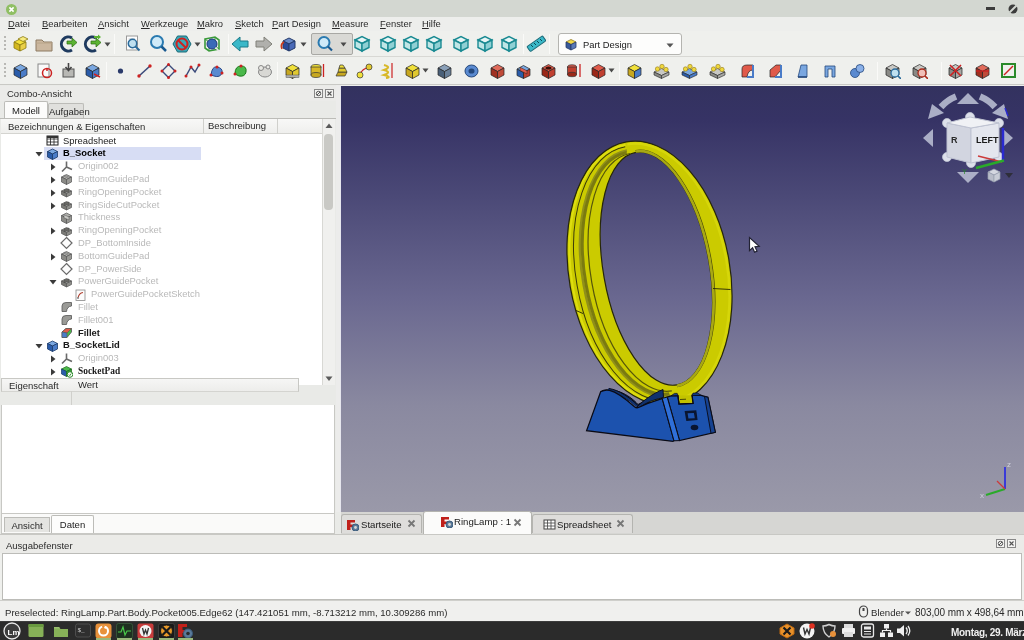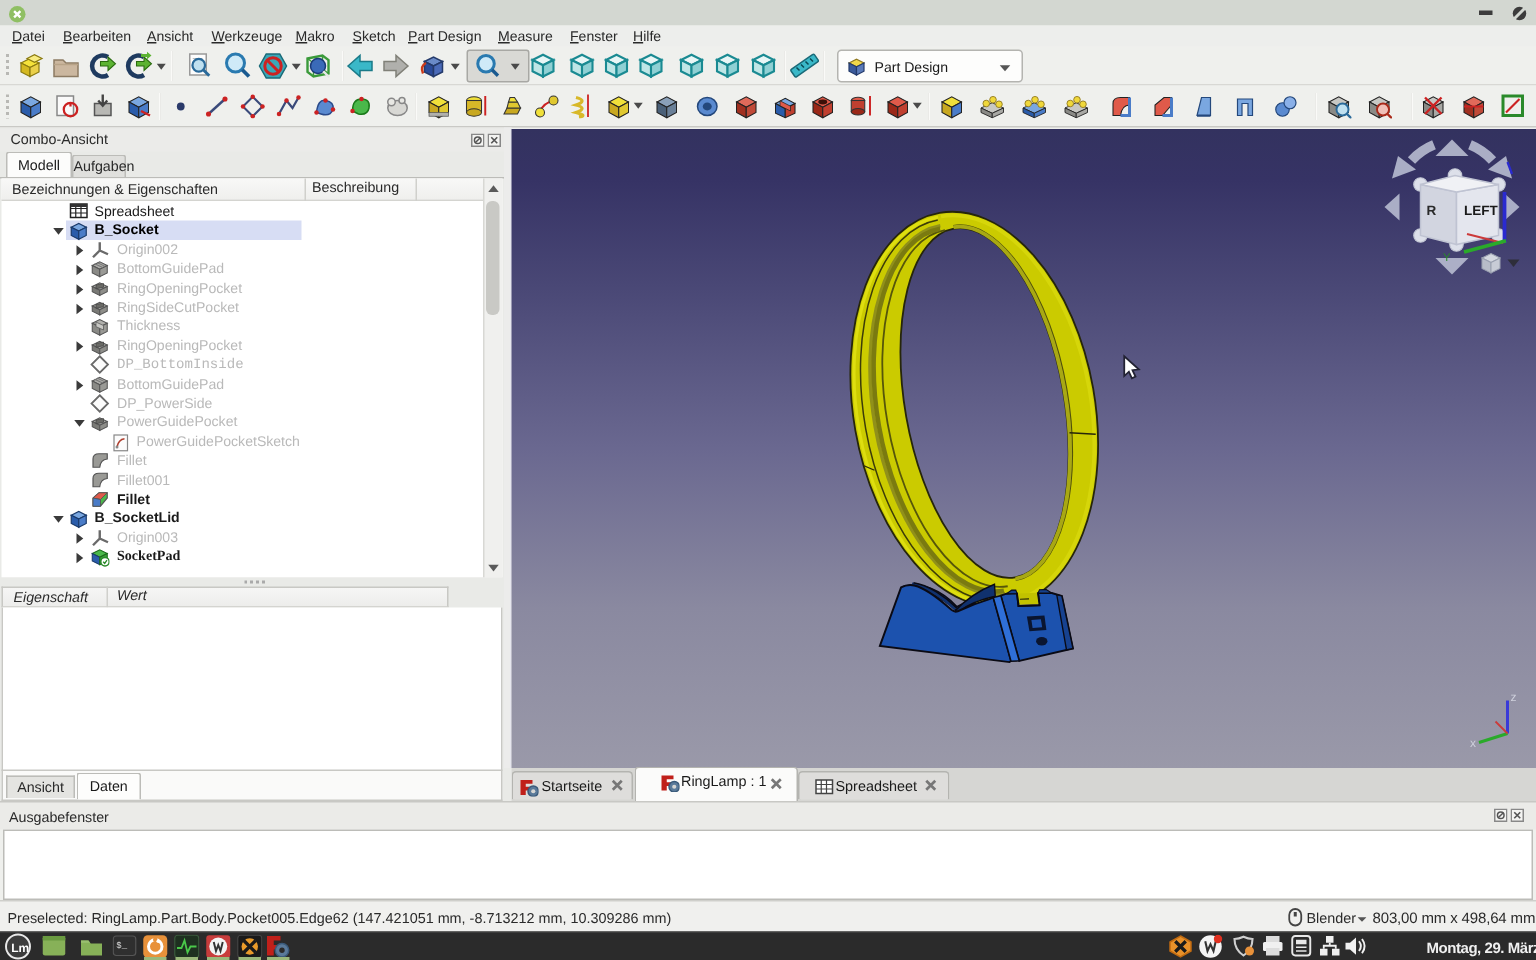--- a/index.html
+++ b/index.html
@@ -467,21 +467,21 @@
 <svg class="abs" style="left:60px;top:223.6px" width="13" height="14">
     <polygon points="1.5,6 6.5,3.5 11.5,6 6.5,8.5" fill="#a8a8a4" stroke="#555" stroke-width="0.7"></polygon>
     <polygon points="1.5,6 6.5,8.5 6.5,12 1.5,9.5" fill="#7a7a76" stroke="#555" stroke-width="0.7"></polygon>
     <polygon points="11.5,6 6.5,8.5 6.5,12 11.5,9.5" fill="#8e8e8a" stroke="#555" stroke-width="0.7"></polygon>
     <polygon points="4,5 9,4 9,6.5 4,7.5" fill="#6a6a66" stroke="#444" stroke-width="0.5"></polygon>
   </svg>
 <div class="abs" style="left:78px;top:224.1px;height:12.8px;line-height:12.8px;font-size:9.4px;font-weight:normal;color:#b9b9b9;white-space:nowrap;">RingOpeningPocket</div>
 <svg class="abs" style="left:60px;top:236.4px" width="13" height="14">
     <polygon points="6.5,1.5 12,7 6.5,12.5 1,7" fill="#fcfcfc" stroke="#6a6a6a" stroke-width="1.2"></polygon>
   </svg>
-<div class="abs" style="left:78px;top:236.9px;height:12.8px;line-height:12.8px;font-size:9.4px;font-weight:normal;color:#b9b9b9;white-space:nowrap;font-family:Liberation Mono, monospace;">DP_BottomInside</div>
+<div class="abs" style="left:78px;top:236.9px;height:12.8px;line-height:12.8px;font-size:9.4px;font-weight:normal;color:#b9b9b9;white-space:nowrap;">DP_BottomInside</div>
 <svg class="abs" style="left:50px;top:252.7px" width="6" height="8">
     <path d="M1 0.5 L5.5 4 L1 7.5 Z" fill="#3a3a3a"></path>
   </svg>
 <svg class="abs" style="left:60px;top:249.2px" width="13" height="14">
     <polygon points="1.5,5 6.5,2.5 11.5,5 6.5,7.5" fill="#b0b0ac" stroke="#555" stroke-width="0.7"></polygon>
     <polygon points="1.5,5 6.5,7.5 6.5,12.5 1.5,10" fill="#8a8a86" stroke="#555" stroke-width="0.7"></polygon>
     <polygon points="11.5,5 6.5,7.5 6.5,12.5 11.5,10" fill="#9a9a96" stroke="#555" stroke-width="0.7"></polygon>
     <path d="M3,3.8 L8.5,6.3 M4.7,3 L10,5.6" stroke="#777" stroke-width="0.7"></path>
   </svg>
 <div class="abs" style="left:78px;top:249.7px;height:12.8px;line-height:12.8px;font-size:9.4px;font-weight:normal;color:#b9b9b9;white-space:nowrap;">BottomGuidePad</div>
@@ -541,21 +541,21 @@
 <svg class="abs" style="left:60px;top:364.4px" width="13" height="14">
     <polygon points="1.5,5 6.5,2.5 11.5,5 6.5,7.5" fill="#4ab84a" stroke="#1a6a1a" stroke-width="0.7"></polygon>
     <polygon points="1.5,5 6.5,7.5 6.5,12.5 1.5,10" fill="#2a5caa" stroke="#1a3a6a" stroke-width="0.7"></polygon>
     <polygon points="11.5,5 6.5,7.5 6.5,12.5 11.5,10" fill="#38a038" stroke="#1a6a1a" stroke-width="0.7"></polygon>
     <circle cx="10" cy="10.5" r="2.8" fill="#fff" stroke="#2a8a2a" stroke-width="1"></circle>
     <path d="M8.8 10.5 L9.8 11.6 L11.3 9.4" stroke="#2a8a2a" stroke-width="0.9" fill="none"></path>
   </svg>
 <div class="abs" style="left:78px;top:364.9px;height:12.8px;line-height:12.8px;font-size:9.4px;font-weight:bold;color:#1a1a1a;white-space:nowrap;font-family:Liberation Serif, serif;">SocketPad</div>
 <div class="abs" style="left:0;top:385px;width:336px;height:6px;background:#e9eae7;"></div>
 <div class="abs" style="left:163px;top:387px;width:14px;height:2px;background:repeating-linear-gradient(to right,#aaa 0 2px,transparent 2px 4px);"></div>
-<div class="abs" style="left:1px;top:391px;width:298px;height:14px;background:linear-gradient(#f6f6f5,#ededeb);border:1px solid #c8c8c4;border-bottom:1px solid #d4d4d0;font-size:9.5px;color:#2a2a2a;font-style:italic;">
+<div class="abs" style="left:1px;top:378px;width:298px;height:14px;background:linear-gradient(#f6f6f5,#ededeb);border:1px solid #c8c8c4;border-bottom:1px solid #d4d4d0;font-size:9.5px;color:#2a2a2a;">
     <span class="abs" style="left:7px;top:1px;">Eigenschaft</span>
     <span class="abs" style="left:76px;top:0px;">Wert</span>
   </div>
 <div class="abs" style="left:71px;top:391px;width:1px;height:14px;background:#d0d0cc;"></div>
 <div class="abs" style="left:1px;top:405px;width:334px;height:109px;background:#fff;border:1px solid #c8c8c4;border-top:none;"></div>
 <div class="abs" style="left:1px;top:514px;width:334px;height:20px;background:#fafaf9;border:1px solid #c8c8c4;border-top:none;"></div>
 <div class="abs" style="left:4px;top:517px;width:46px;height:15px;background:#e4e4e1;border:1px solid #bcbcb8;border-bottom:none;font-size:9.5px;color:#2a2a2a;text-align:center;line-height:15px;">Ansicht</div>
 <div class="abs" style="left:51px;top:515px;width:43px;height:18px;background:#fdfdfc;border:1px solid #bcbcb8;border-bottom:none;border-radius:2px 2px 0 0;font-size:9.5px;color:#1a1a1a;text-align:center;line-height:18px;">Daten</div>
 <div class="abs" style="left:336px;top:85px;width:5px;height:427px;background:#ececeb;"></div>
 <div class="abs" style="left:340px;top:86px;width:1px;height:426px;background:#e6e6ee;"></div>

